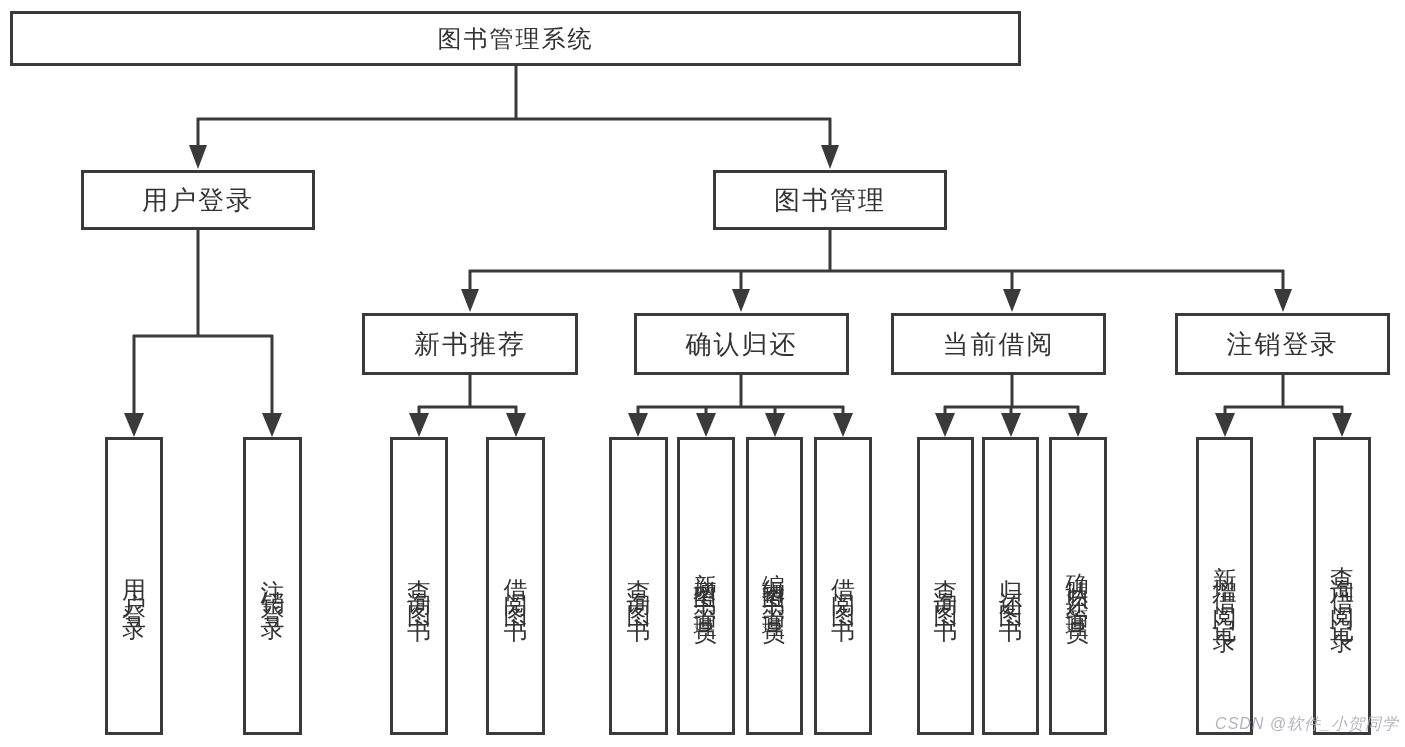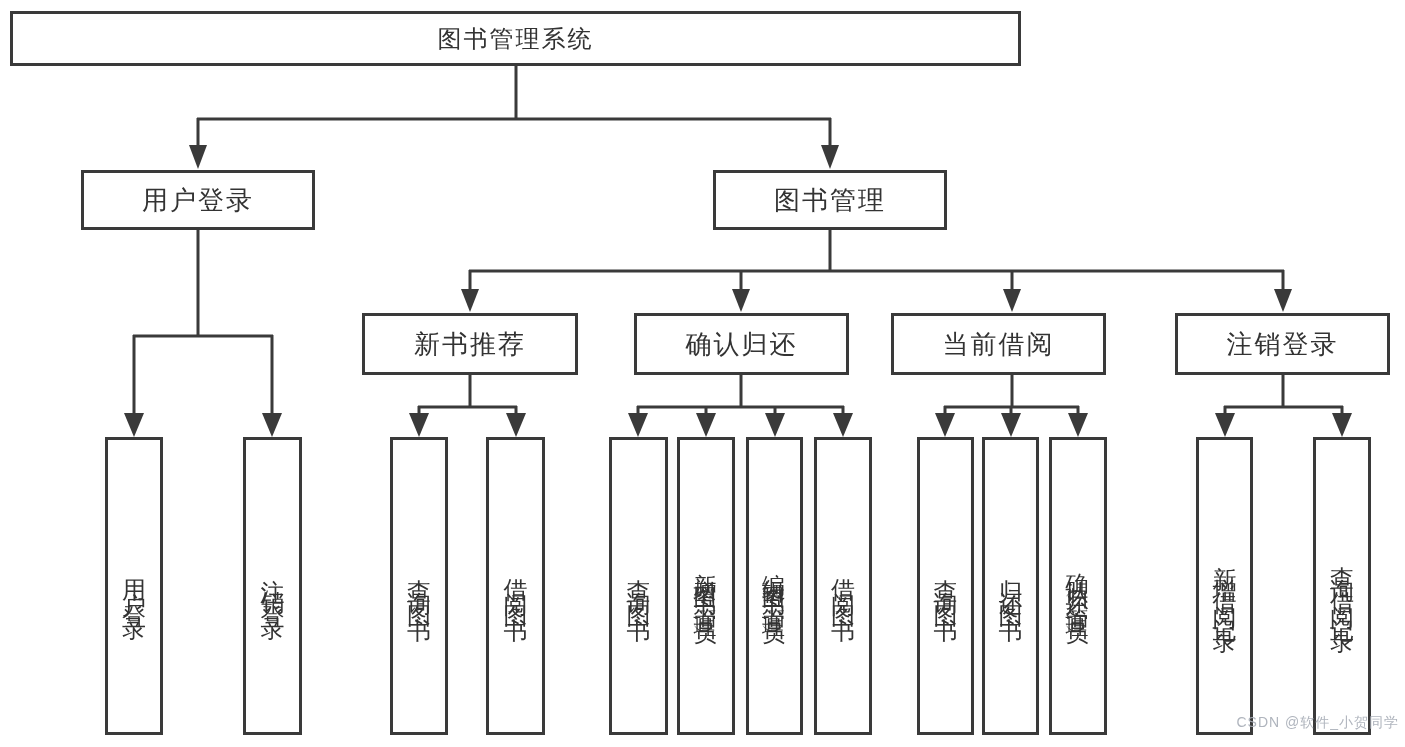--- a/index.html
+++ b/index.html
@@ -40,24 +40,25 @@
     font-size:23px;
     letter-spacing:7px;
   }
   #wires{position:absolute;left:0;top:0;z-index:1;}
   .box{z-index:2;}
   #watermark{
     position:absolute;
     top:714px;
     right:6px;
     z-index:5;
-    font-size:14px;
+    font-size:16px;
     letter-spacing:1px;
     color:rgba(168,174,183,0.92);
     white-space:nowrap;
+    font-style:italic;
   }
 </style>
 </head>
 <body>
 
 <div id="canvas">
 
   <svg id="wires" width="1405" height="747" viewBox="0 0 1405 747">
     <g stroke="#3a3a3a" stroke-width="3" fill="none">
       <g>

